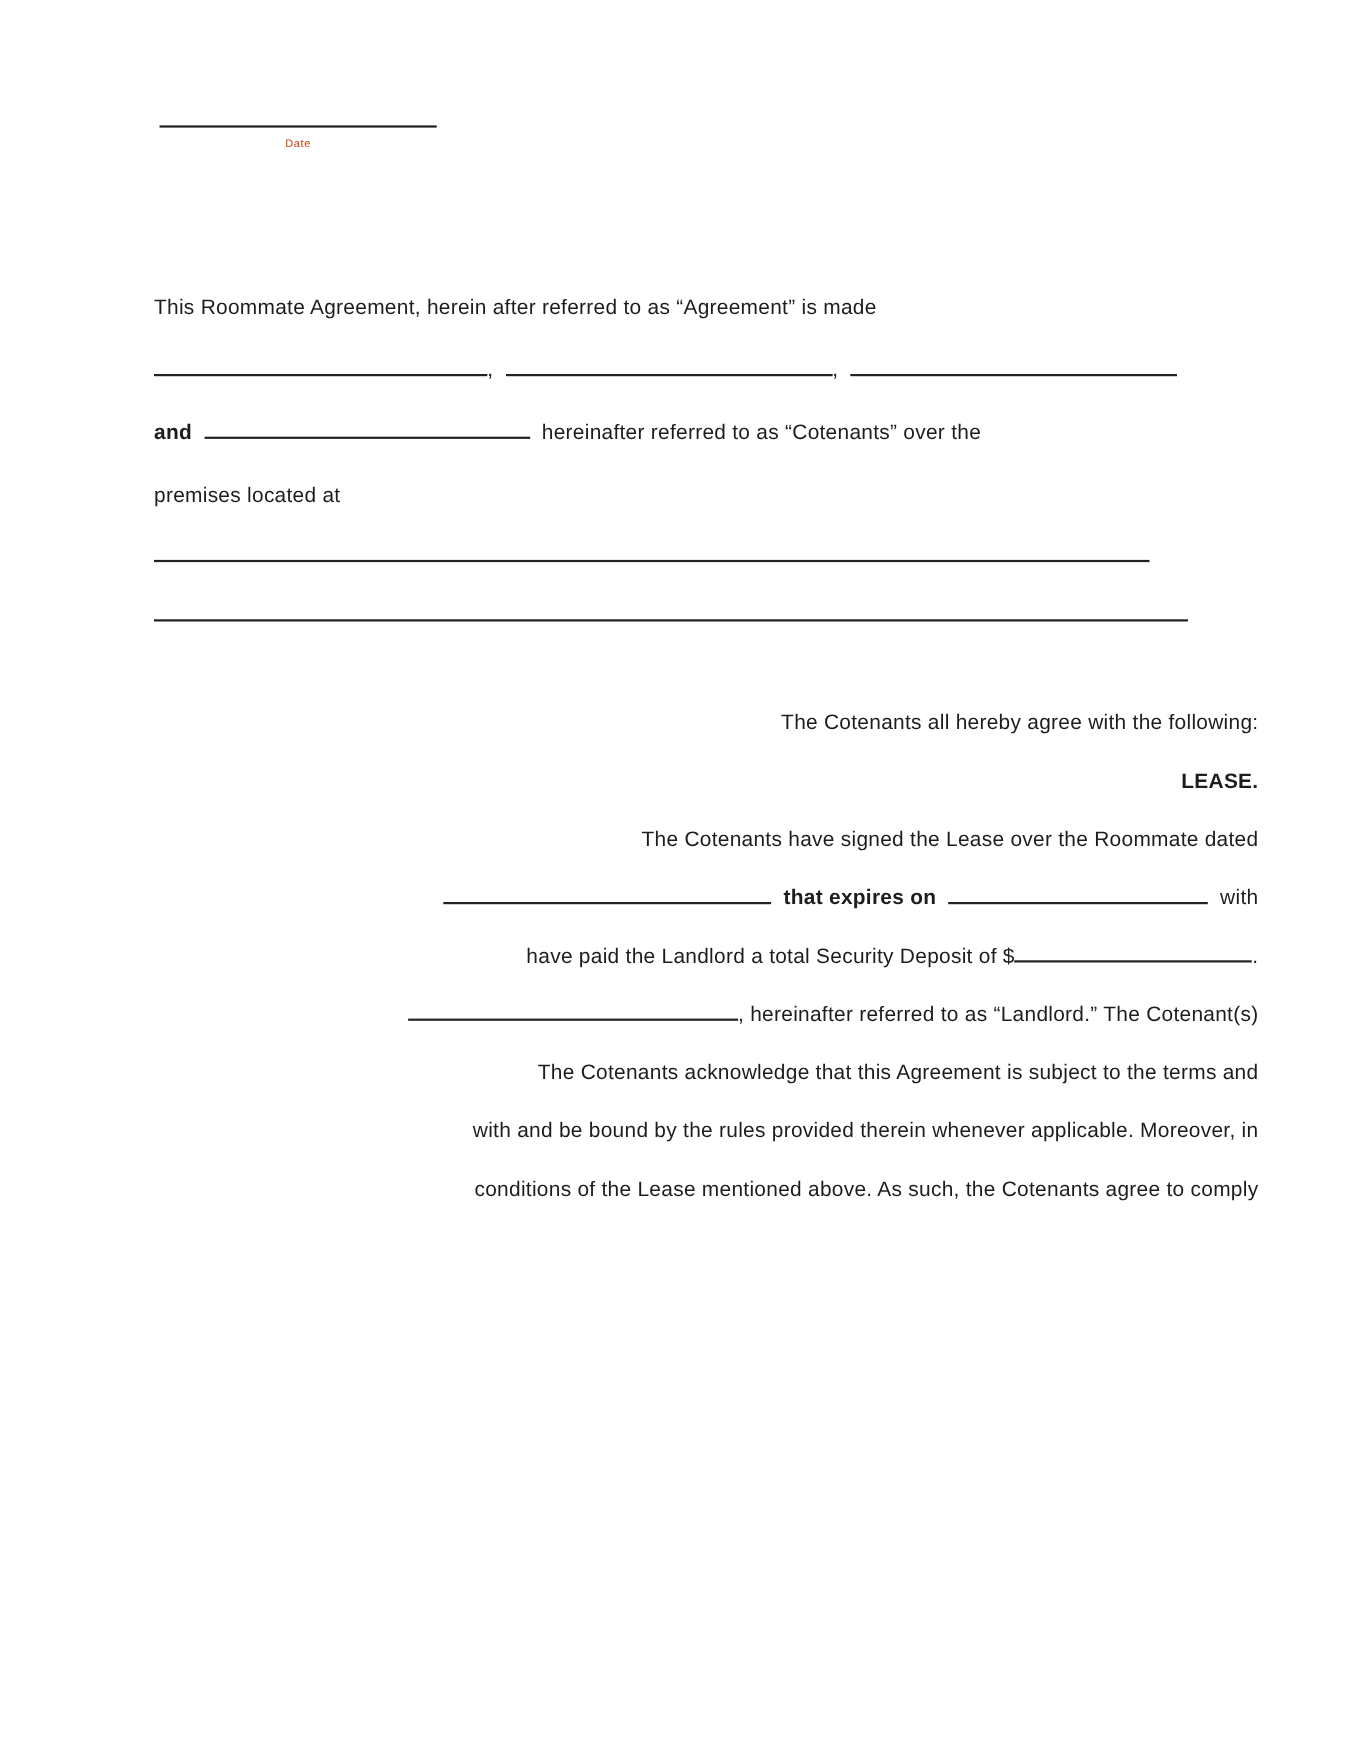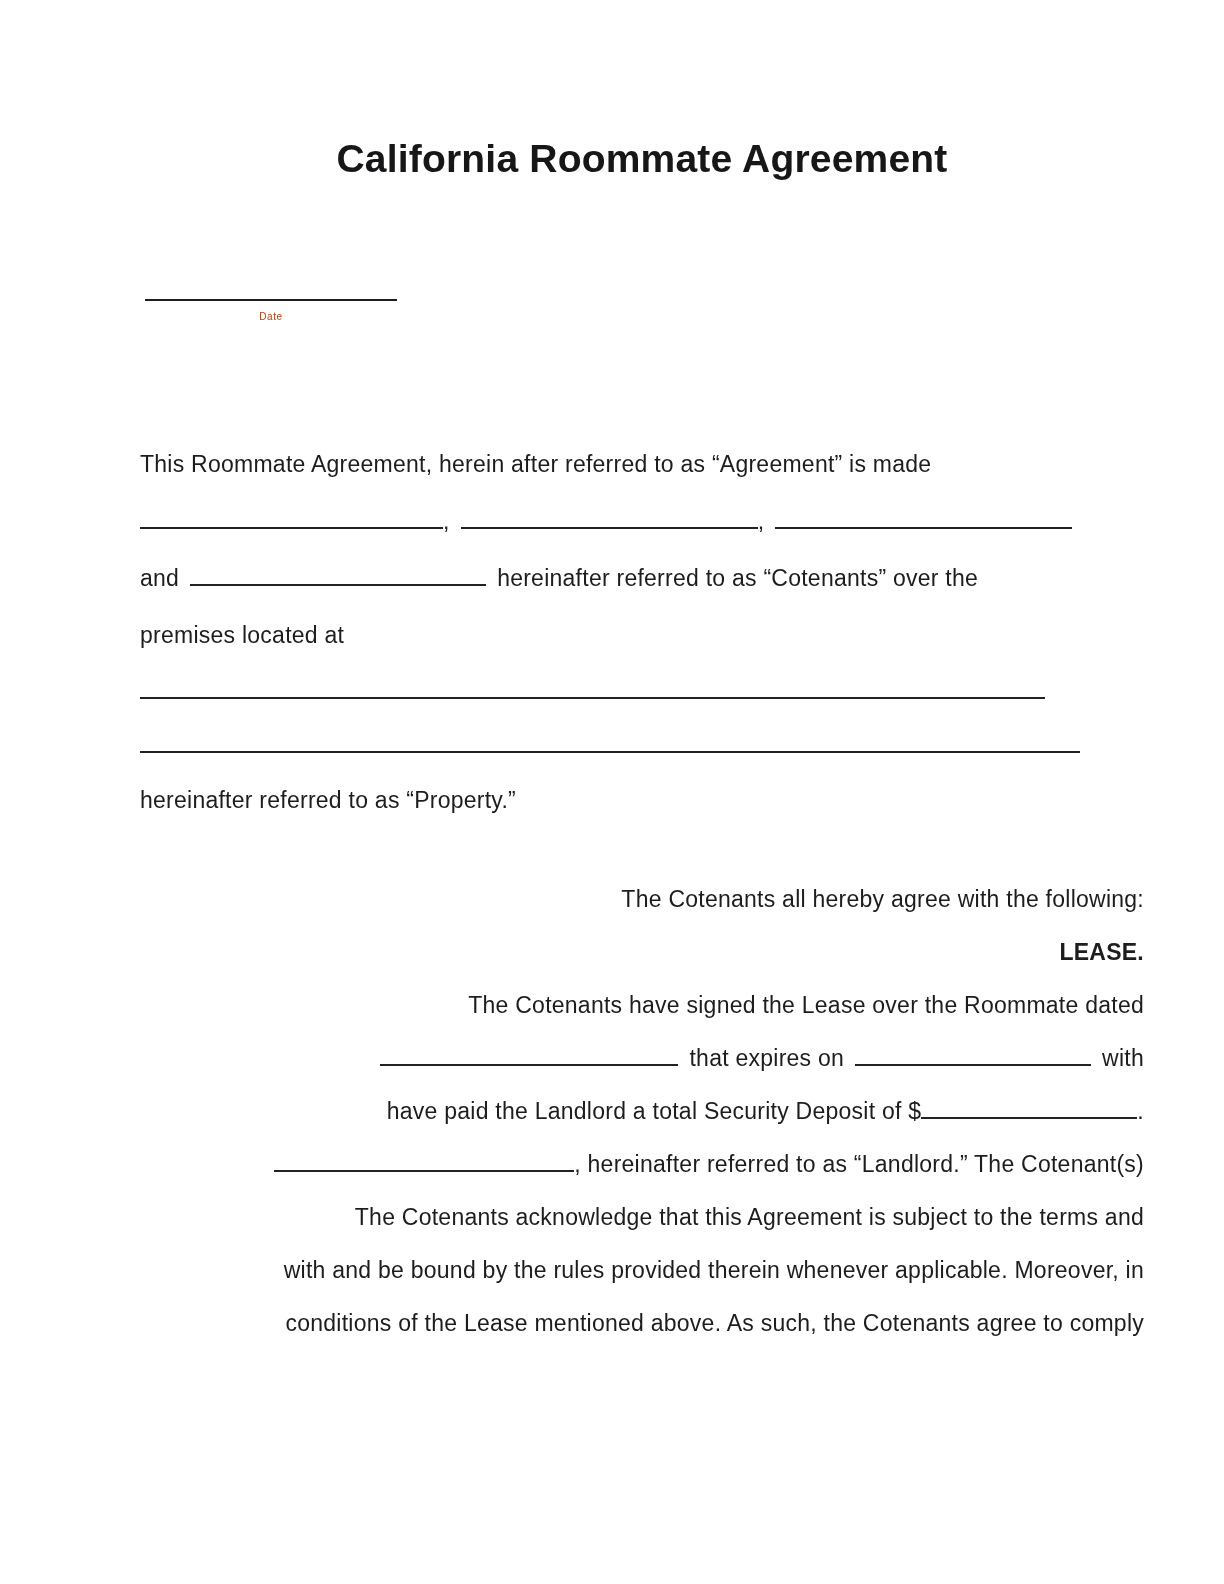--- a/index.html
+++ b/index.html
@@ -42,59 +42,57 @@
   .date-label {
     margin-top: 7px;
     font-size: 10px;
     line-height: 18px;
     letter-spacing: 0.6px;
     text-align: center;
     color: #c2410c;
   }
   .intro { margin-top: 110px; }
   .intro p, .section p {
-    font-size: 23px;
+    font-size: 19px;
     line-height: 57px;
     letter-spacing: 0.25px;
     white-space: nowrap;
   }
   .section { margin-top: 44px; }
   .section p { line-height: 53px; text-align: right; }
   .blank {
     display: inline-block;
     height: 23px;
     border-bottom: 2px solid #222225;
     vertical-align: baseline;
   }
   .gap-l { margin-left: 11px; }
-  .gap-r { margin-right: 11px; }
+  .gap-r { margin-right: 11px; font-weight: bold; }
   .heading { font-weight: 700; }
   .addr-row { line-height: 54px !important; }
 </style>
 </head>
 <body>
 
 <div class="page">
   <div class="content">
 
-    <h1 class="doc-title">California Roommate Agreement</h1>
 
     <div class="date-block">
       <div class="date-rule"></div>
       <div class="date-label">Date</div>
     </div>
 
     <div class="intro">
       <p>This Roommate Agreement, herein after referred to as “Agreement” is made</p>
       <p><span class="blank" style="width:303px"></span><span>,</span><span class="blank gap-l" style="width:297px"></span><span>,</span><span class="blank gap-l" style="width:297px"></span></p>
       <p><span class="gap-r">and</span><span class="blank gap-r" style="width:296px"></span><span>hereinafter referred to as “Cotenants” over the</span></p>
       <p>premises located at</p>
       <p class="addr-row"><span class="blank" style="width:905px"></span></p>
       <p class="addr-row"><span class="blank" style="width:940px"></span></p>
-      <p>hereinafter referred to as “Property.”</p>
     </div>
 
     <div class="section">
       <p>The Cotenants all hereby agree with the following:</p>
       <p class="heading">LEASE.</p>
       <p>The Cotenants have signed the Lease over the Roommate dated</p>
       <p><span class="blank gap-r" style="width:298px"></span><span class="gap-r">that expires on</span><span class="blank gap-r" style="width:236px"></span><span>with</span></p>
       <p><span>have paid the Landlord a total Security Deposit of $</span><span class="blank" style="width:216px"></span><span>.</span></p>
       <p><span class="blank" style="width:300px"></span><span>, hereinafter referred to as “Landlord.” The Cotenant(s)</span></p>
       <p>The Cotenants acknowledge that this Agreement is subject to the terms and</p>

